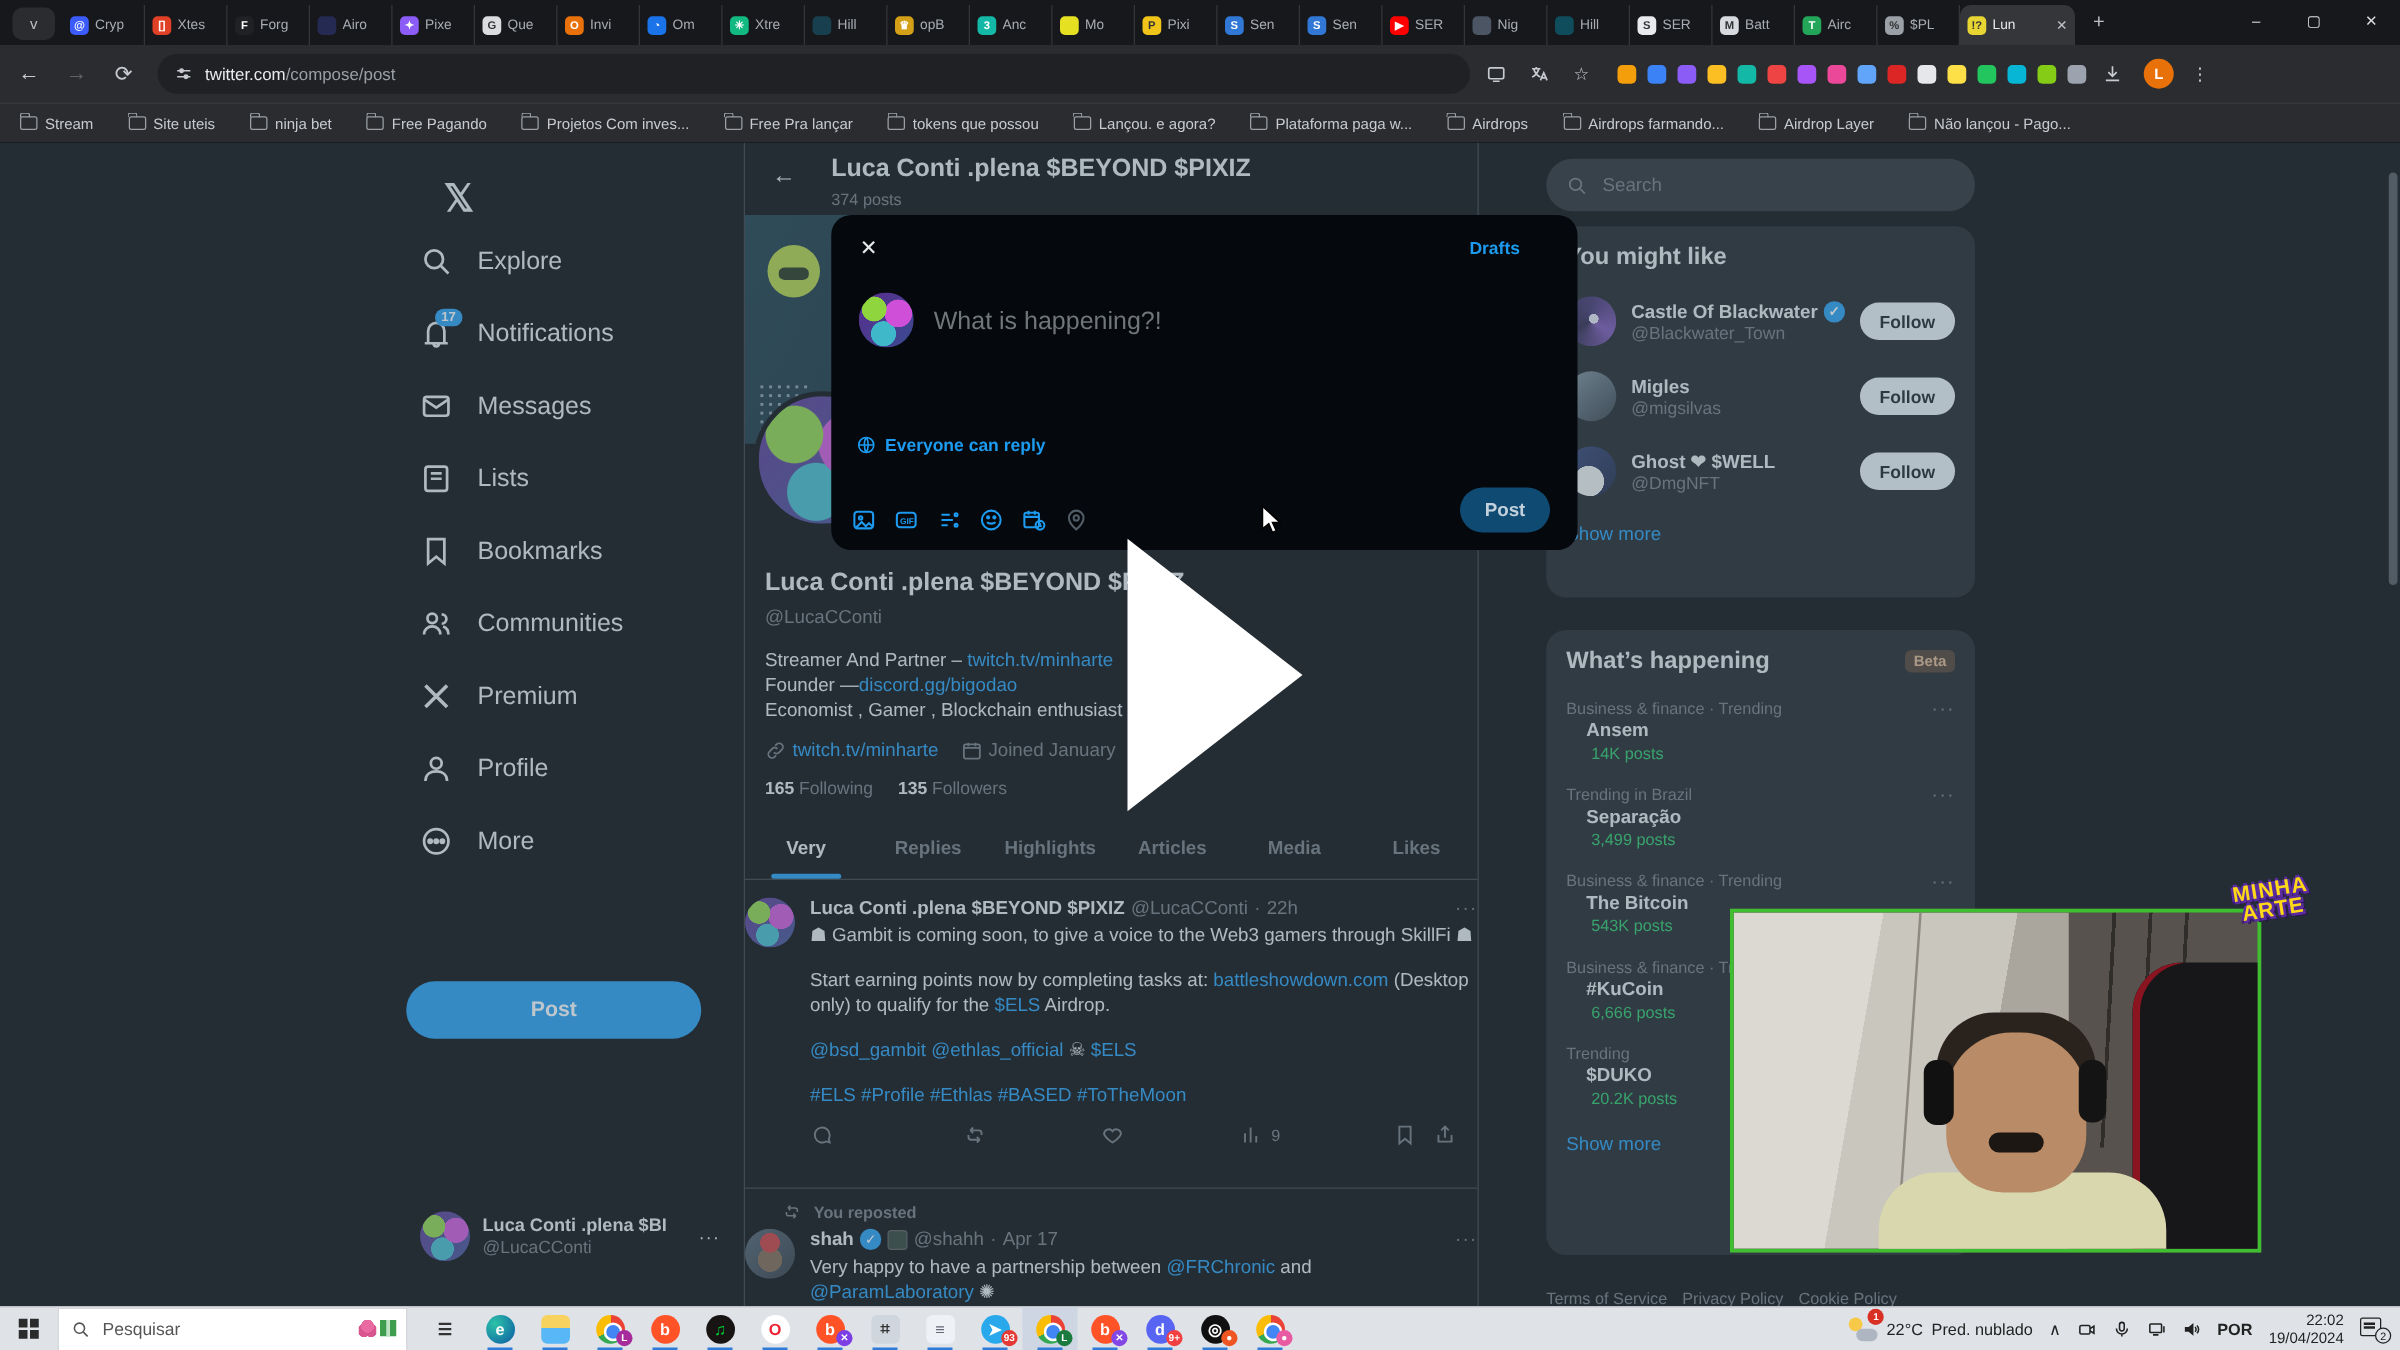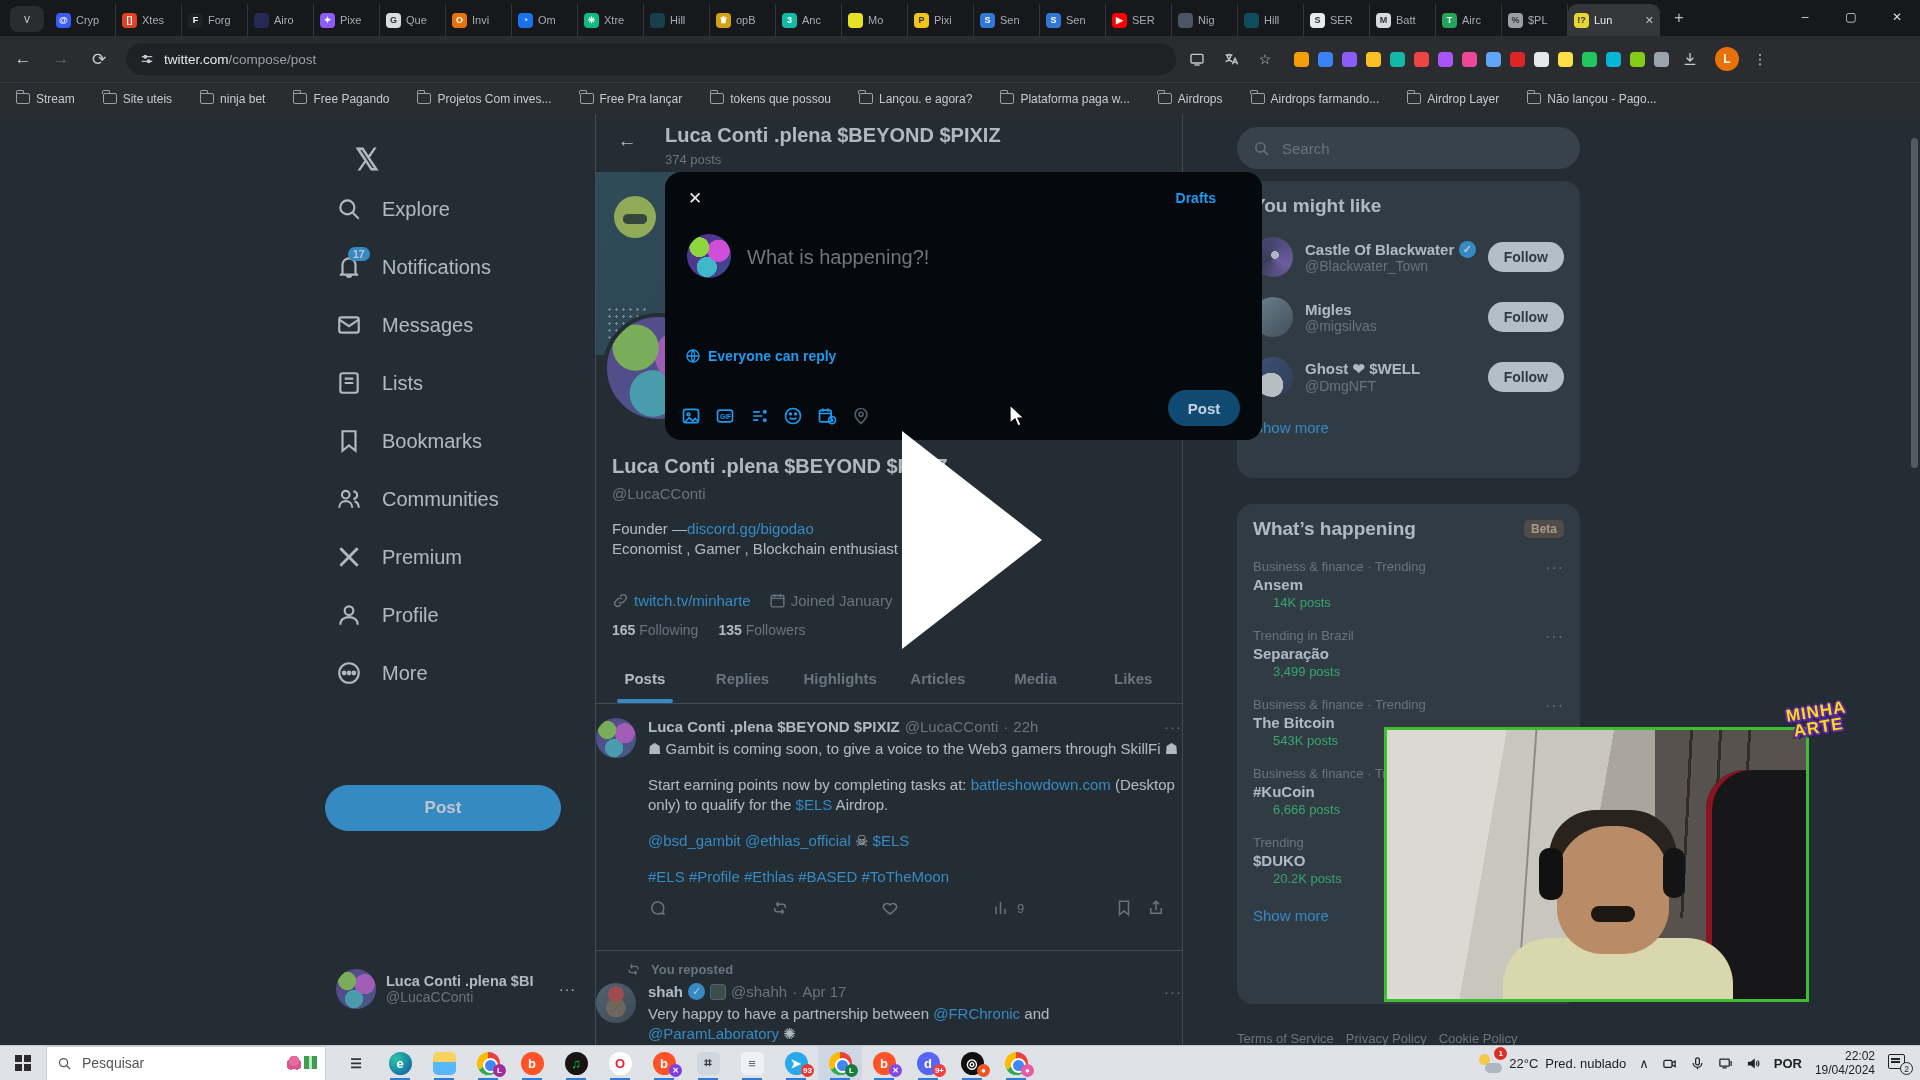--- a/index.html
+++ b/index.html
@@ -101,21 +101,21 @@
   .card-title { color:#e7e9ea; font-size:19px; font-weight:800; padding:14px 16px 10px; display:flex; align-items:center; }
   .beta-badge { margin-left:auto; background:#4a3423; color:#e0b48a; font-size:12px; font-weight:bold; border-radius:5px; padding:2px 7px; }
   .ml-row { display:flex; align-items:center; padding:10px 16px; gap:12px; }
   .ml-names { flex:1; min-width:0; }
   .ml-name { color:#e7e9ea; font-weight:bold; font-size:15px; display:flex; gap:5px; align-items:center; white-space:nowrap; }
   .ml-handle { color:#71767b; font-size:14px; }
   .follow-btn { background:#eff3f4; color:#0f1419; border-radius:16px; font-size:14px; font-weight:bold; padding:7px 16px; }
   .show-more { color:#1d9bf0; font-size:15px; padding:12px 16px 14px; }
   .trend { padding:9px 16px; position:relative; }
   .trend .tcat { color:#71767b; font-size:13px; }
-  .trend .ttopic { color:#e7e9ea; font-size:15px; font-weight:bold; margin:2px 0; }
+  .trend .ttopic { color:#e7e9ea; font-size:15px; font-weight:bold; margin:2px 16px; }
   .trend .tposts { color:#22c55e; font-size:13px;margin-left:20px; }
   .trend .tdots { position:absolute; right:16px; top:9px; color:#71767b; letter-spacing:1px; }
   .tw-footer { position:absolute; left:1237px; top:917px; width:343px; color:#71767b; font-size:13px; display:flex; gap:12px; }
 
   
   .modal { position:absolute; left:665px; top:58px; width:597px; height:268px; background:#05080c; border-radius:16px; z-index:60; }
   .modal-close { position:absolute; left:18px; top:14px; width:24px; height:24px; color:#e7e9ea; font-size:17px; display:flex; align-items:center; justify-content:center; }
   .modal-drafts { position:absolute; right:46px; top:18px; color:#1d9bf0; font-size:14px; font-weight:bold; }
   .modal-avatar { position:absolute; left:22px; top:62px; width:44px; height:44px; }
   .modal-placeholder { position:absolute; left:82px; top:74px; color:#71767b; font-size:20px; }
@@ -483,20 +483,21 @@
 
     <div class="banner">
       <div class="banner-logo"></div>
       <div class="banner-dots"></div>
     </div>
     <div class="big-avatar avatar av-luca"></div>
 
     <div class="profile-name">Luca Conti .plena $BEYOND $PIXIZ</div>
     <div class="profile-handle">@LucaCConti</div>
     <div class="bio" id="bio">
+        <p><span>Streamer And Partner – </span><span class="link">twitch.tv/minharte</span></p>
         <p><span>Founder  —</span><span class="link">discord.gg/bigodao</span></p>
         <p><span>Economist , Gamer , Blockchain enthusiast</span></p>
       </div>
     <div class="meta-row">
       <span style="display:flex;align-items:center;gap:5px">
         <svg viewBox="0 0 24 24" width="17" height="17" stroke="#71767b" stroke-width="2" fill="none">
             <path d="M10 14a4 4 0 0 0 6 0l3-3a4 4 0 0 0-6-6l-1.5 1.5M14 10a4 4 0 0 0-6 0l-3 3a4 4 0 0 0 6 6l1.5-1.5"></path>
           </svg>
         <span class="link">twitch.tv/minharte</span>
       </span>
@@ -507,21 +508,21 @@
           </svg>
         <span>Joined January</span>
       </span>
     </div>
     <div class="stats-row">
       <span><b>165</b> <span>Following</span></span>
       <span><b>135</b> <span>Followers</span></span>
     </div>
 
     <div class="profile-tabs" id="profile-tabs">
-        <div class="ptab active">Posts</div>
+        <div class="ptab active">Very</div>
         <div class="ptab">Replies</div>
         <div class="ptab">Highlights</div>
         <div class="ptab">Articles</div>
         <div class="ptab">Media</div>
         <div class="ptab">Likes</div>
       </div>
 
     <div class="tweet" style="top:604px">
       <div style="display:flex;gap:12px">
         <div class="avatar av-luca" style="width:40px;height:40px"></div>

